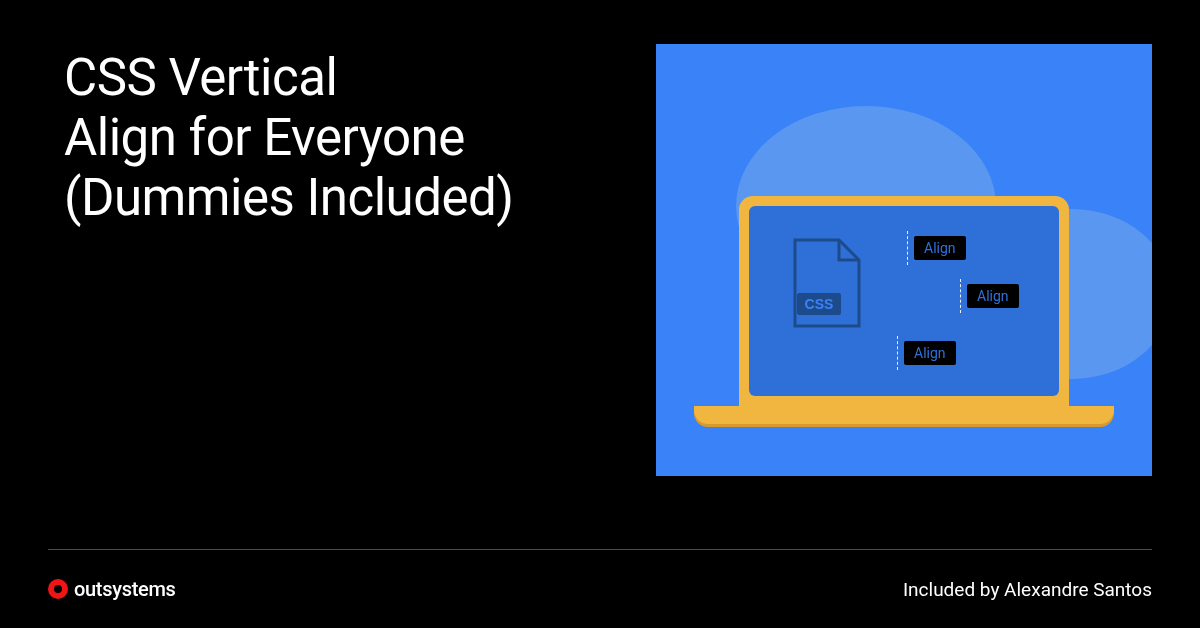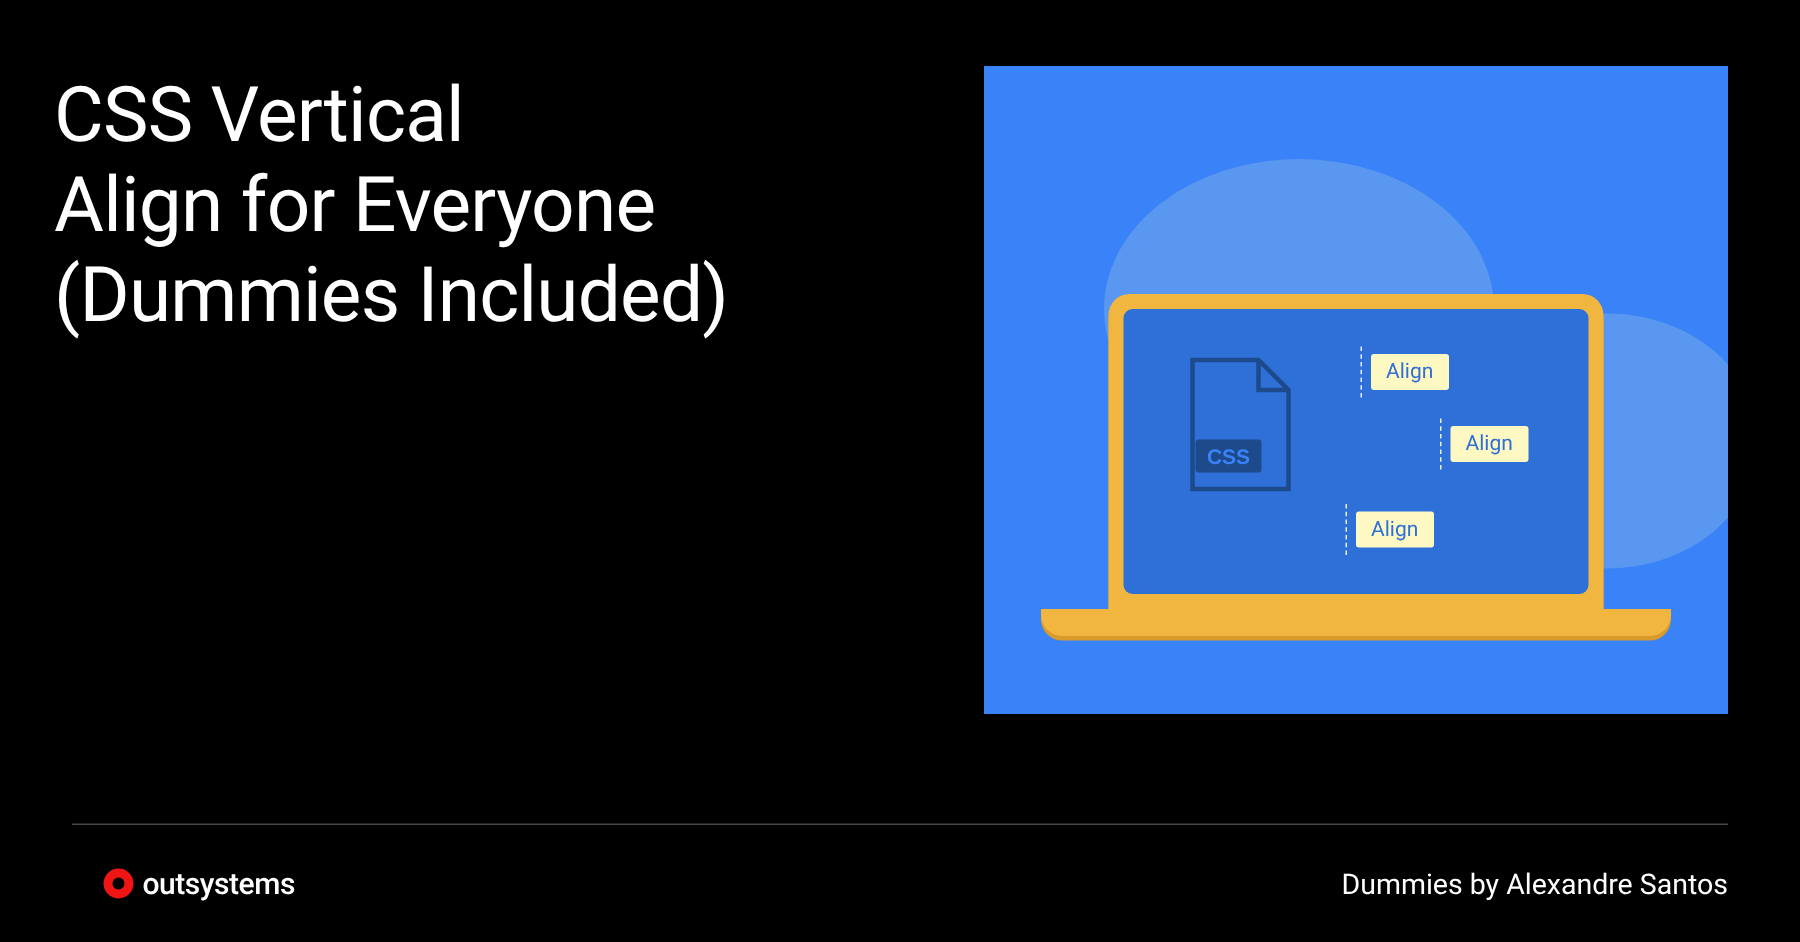--- a/index.html
+++ b/index.html
@@ -11,21 +11,21 @@
       width: 1200px;
       height: 628px;
       background: #000;
       font-family: -apple-system, BlinkMacSystemFont, 'Segoe UI', Roboto, Helvetica, Arial, sans-serif;
       color: #fff;
       overflow: hidden;
       position: relative;
     }
     .main-content {
       display: flex;
-      padding: 44px 48px 0 36px;
+      padding: 44px 48px 0 64px;
       height: 530px;
     }
     .title-area {
       flex: 1;
       padding-top: 4px;
     }
     .title {
       font-size: 51px;
       font-weight: 400;
       line-height: 1.18;
@@ -86,21 +86,21 @@
       top: 32px;
       width: 72px;
       height: 92px;
     }
     .css-file svg {
       width: 100%;
       height: 100%;
     }
     .align-tag {
       position: absolute;
-      background: #fef9c3;
+      background: #000000;
       color: #2f70d8;
       font-size: 14px;
       padding: 4px 10px;
       border-radius: 2px;
       font-weight: 400;
     }
     .align-tag::before {
       content: '';
       position: absolute;
       left: -7px;
@@ -130,21 +130,20 @@
     .footer {
       position: absolute;
       bottom: 0;
       left: 0;
       right: 0;
       height: 78px;
       display: flex;
       justify-content: space-between;
       align-items: center;
       padding: 0 48px;
-      margin-left: 21px;
     }
     .brand {
       display: flex;
       align-items: center;
       gap: 6px;
     }
     .brand-icon {
       width: 20px;
       height: 20px;
       background: #f01515;
@@ -203,14 +202,14 @@
   </div>
 </div>
 
 <div class="footer-divider"></div>
 
 <div class="footer">
   <div class="brand">
     <div class="brand-icon"></div>
     <span class="brand-name">outsystems</span>
   </div>
-  <div class="author">Dummies by Alexandre Santos</div>
+  <div class="author">Included by Alexandre Santos</div>
 </div>
 
 </body></html>

